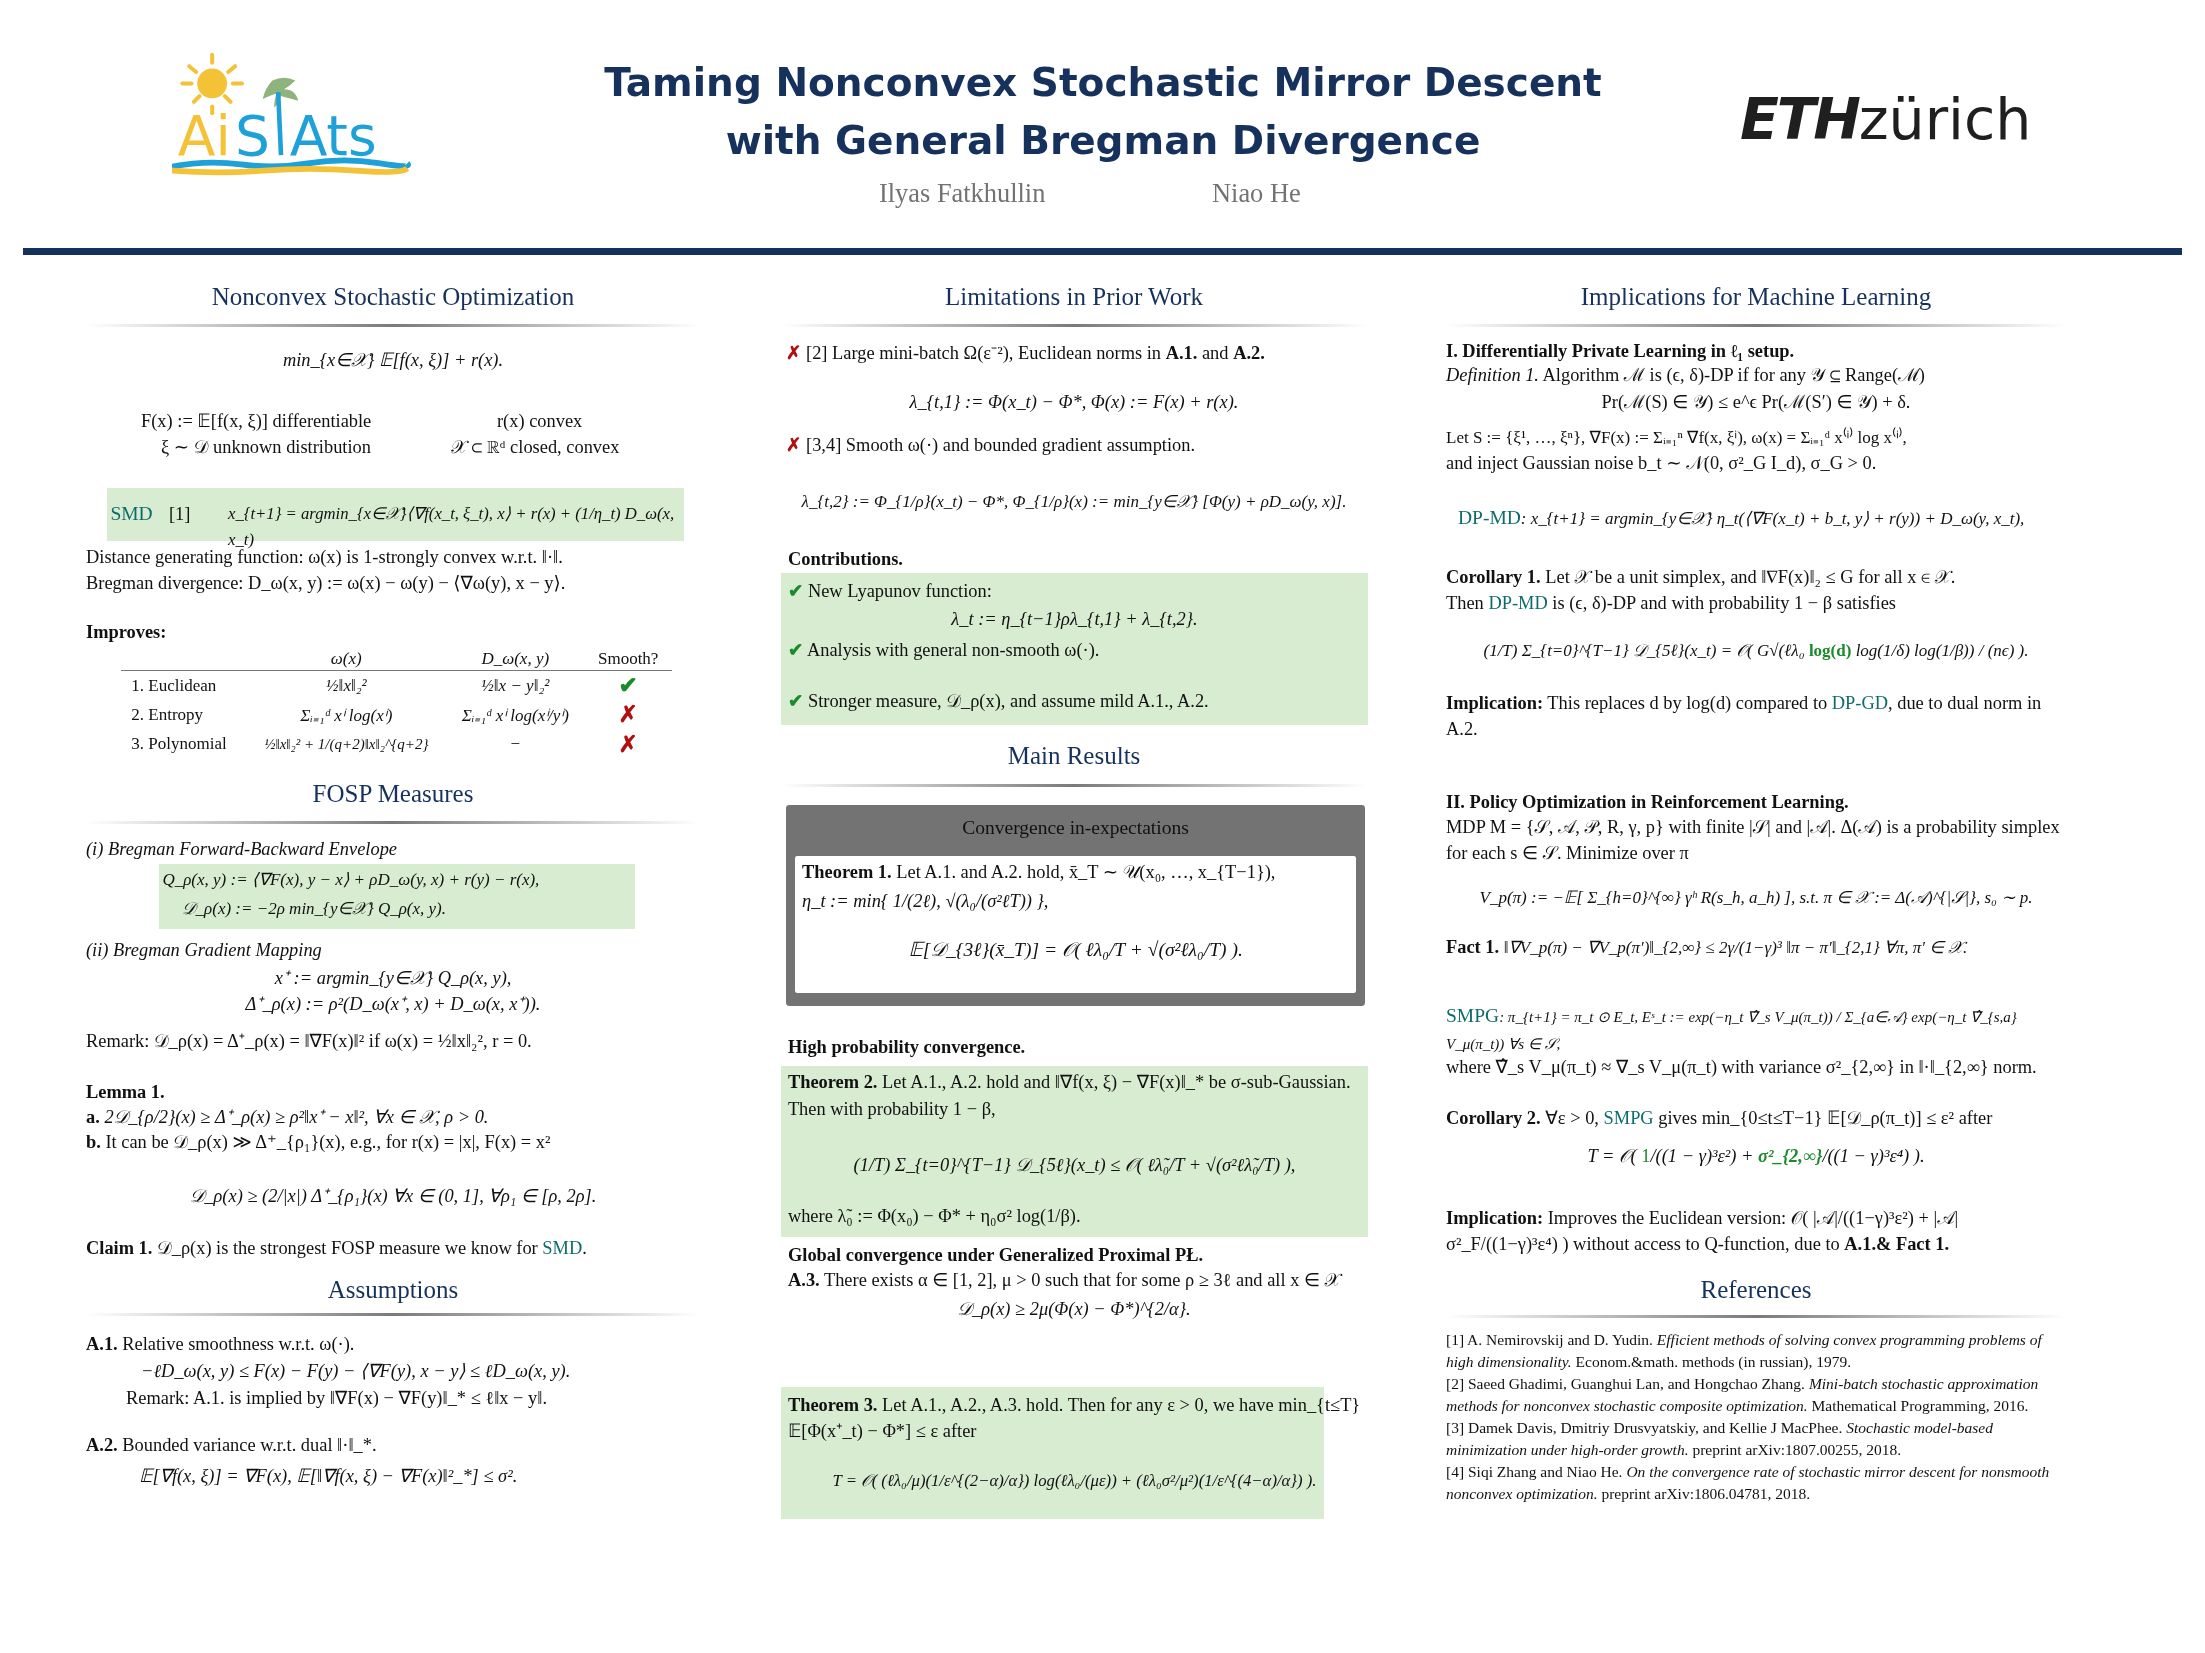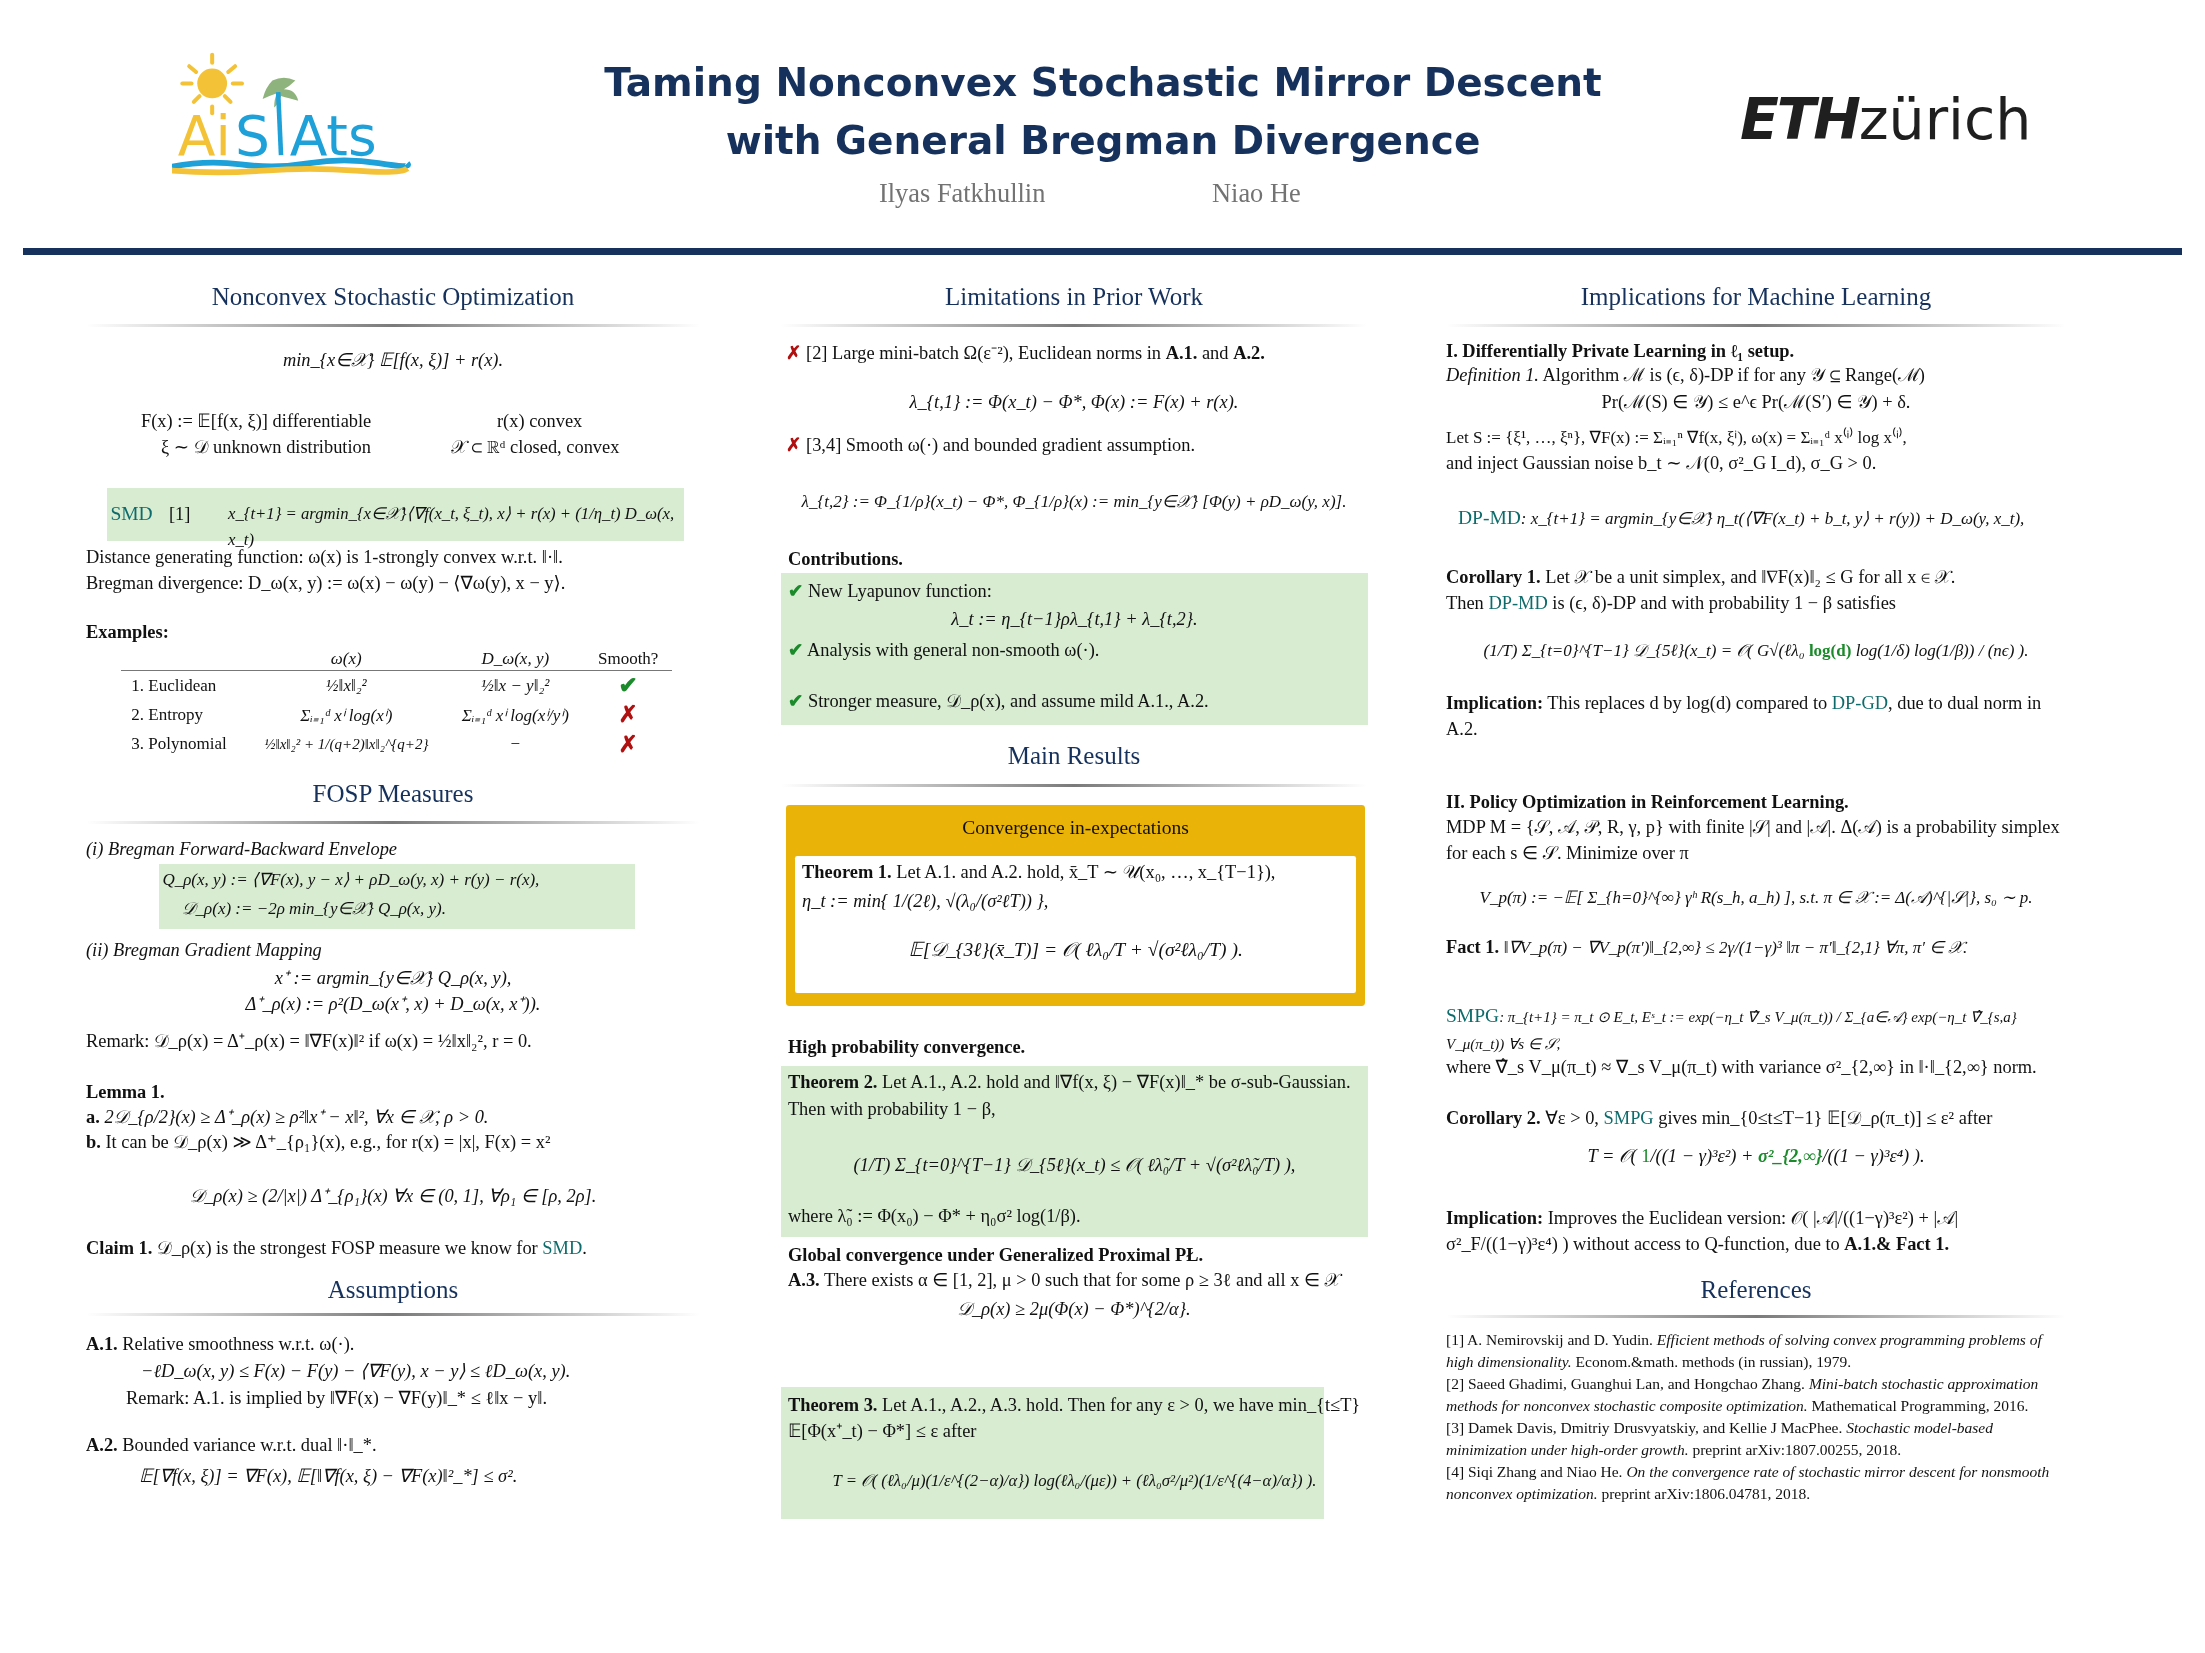--- a/index.html
+++ b/index.html
@@ -13,21 +13,21 @@
   .sec-h { font-family:"Liberation Serif", serif; color:#16325c; font-size:25px; text-align:center; }
   .sec-line { height:3.4px; background:linear-gradient(90deg, rgba(255,255,255,0), #7a7a7a 50%, rgba(255,255,255,0)); }
   .txt { font-family:"Liberation Serif", serif; font-size:18.4px; line-height:26.4px; color:#111; }
   .eq { font-family:"Liberation Serif", serif; font-style:italic; font-size:18.4px; text-align:center; line-height:27.6px; }
   .it { font-style:italic; }
   .b { font-weight:bold; }
   .teal { color:#0e6b6b; }
   .green { color:#1b8a2b; }
   .red { color:#b01010; }
   .greenbox { background:#d8ecd2; }
-  .tealbox { background:#eab308; border-radius:3.4px; }
+  .tealbox { background:#737373; border-radius:3.4px; }
   .whitebox { background:#ffffff; border-radius:2.3px; }
   table.ex { border-collapse:collapse; font-family:"Liberation Serif", serif; font-size:17px; }
   table.ex th { font-weight:normal; font-style:italic; padding:1.1px 10.3px; border-bottom:1.1px solid #777; }
   table.ex td { padding:1.1px 10.3px; text-align:center; }
   table.ex td.lbl { text-align:left; font-style:normal; }
   .mark { font-size:23px; font-weight:bold; }
   .ref { font-family:"Liberation Serif", serif; font-size:15.5px; line-height:22px; }
   .logo-eth { font-family:"DejaVu Sans", "Liberation Sans", sans-serif; font-size:57px; color:#1f1f1f; }
 </style>
 </head>
@@ -84,21 +84,21 @@
 
 <div class="abs greenbox" style="left:107px; top:488px; width:577px; height:53px;">
   <span class="abs txt teal" style="left:3.4px; top:12.6px; font-size:19.5px;">SMD</span>
   <span class="abs txt" style="left:62px; top:12.6px;">[1]</span>
   <span class="abs txt it" style="left:121px; top:12.6px; font-size:16.7px;">x_{t+1} = argmin_{x∈𝒳}⟨∇f(x_t, ξ_t), x⟩ + r(x) + (1/η_t) D_ω(x, x_t)</span>
 </div>
 
 <div class="abs txt" style="left:86px; top:544px;">Distance generating function: ω(x) is 1-strongly convex w.r.t. ‖·‖.</div>
 <div class="abs txt" style="left:86px; top:570px;">Bregman divergence: D_ω(x, y) := ω(x) − ω(y) − ⟨∇ω(y), x − y⟩.</div>
 
-<div class="abs txt b" style="left:86px; top:619px;">Examples:</div>
+<div class="abs txt b" style="left:86px; top:619px;">Improves:</div>
 
 <table class="abs ex" style="left:121px; top:648px; width:551px;">
   <tbody>
       <tr>
     <th></th>
     <th>ω(x)</th>
     <th>D_ω(x, y)</th>
     <th style="font-style:normal;">Smooth?</th>
   </tr>
   <tr>

